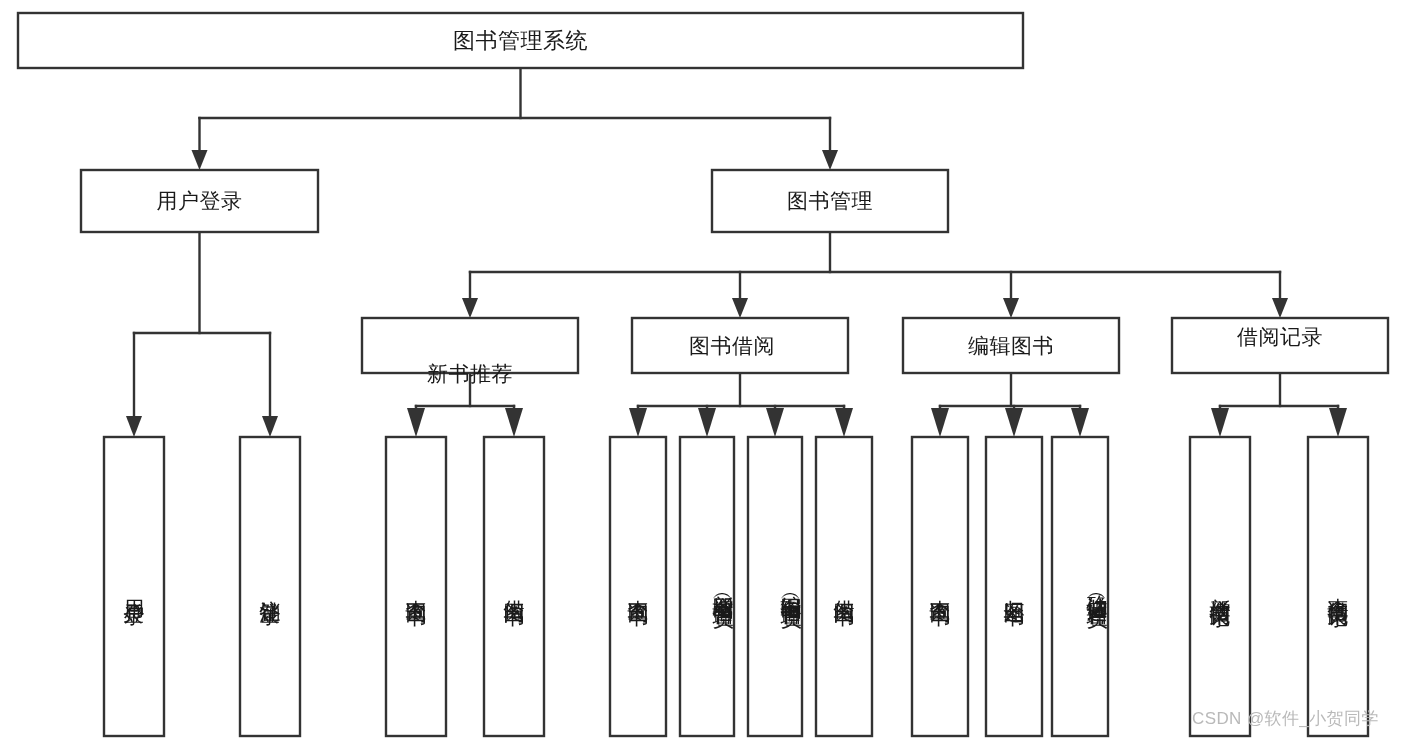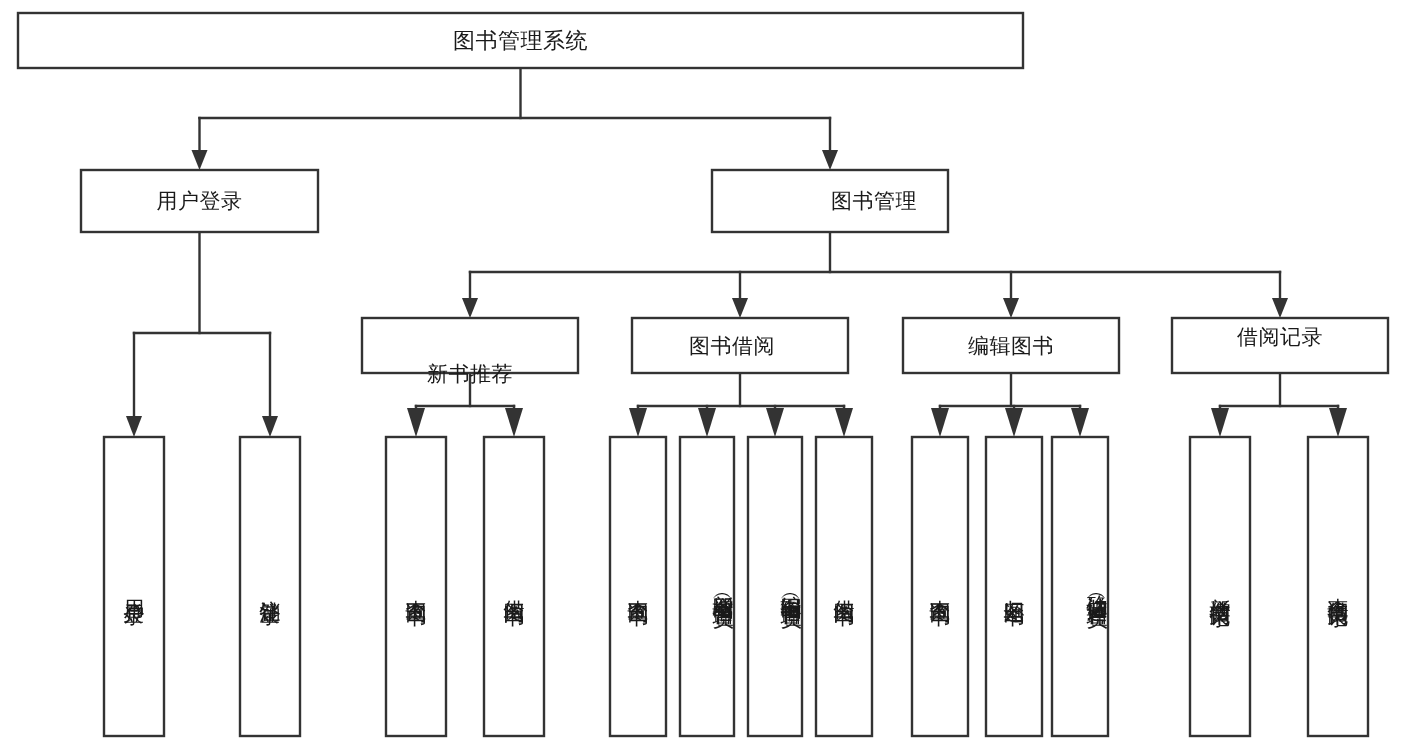--- a/index.html
+++ b/index.html
@@ -171,35 +171,36 @@
       <rect class="node-box" x="986" y="437" width="56" height="299"></rect>
       <rect class="node-box" x="1052" y="437" width="56" height="299"></rect>
       <rect class="node-box" x="1190" y="437" width="60" height="299"></rect>
       <rect class="node-box" x="1308" y="437" width="60" height="299"></rect>
     </g>
   </svg>
 
   <div class="node-label-h root-label" style="left:18px;  top:13px;  width:1005px; height:55px;">图书管理系统</div>
 
   <div class="node-label-h" style="left:81px;  top:170px; width:237px; height:62px;">用户登录</div>
-  <div class="node-label-h" style="left:712px; top:170px; width:236px; height:62px;padding-left:44px;">图书管理</div>
+  <div class="node-label-h" style="left:712px; top:170px; width:236px; height:62px;">图书管理</div>
 
   <div class="node-label-h" style="left:362px;  top:318px; width:216px; height:55px;margin-top:28px;">新书推荐</div>
   <div class="node-label-h" style="left:632px;  top:318px; width:200px; height:55px;">图书借阅</div>
   <div class="node-label-h" style="left:903px;  top:318px; width:216px; height:55px;">编辑图书</div>
   <div class="node-label-h" style="left:1172px; top:318px; width:216px; height:38px;">借阅记录</div>
 
   <div class="node-label-v" style="left:104px;  top:437px; width:60px; height:299px;">用户登录</div>
   <div class="node-label-v" style="left:240px;  top:437px; width:60px; height:299px;">注销登录</div>
   <div class="node-label-v" style="left:386px;  top:437px; width:60px; height:299px;">查询图书</div>
   <div class="node-label-v" style="left:484px;  top:437px; width:60px; height:299px;">借阅图书</div>
   <div class="node-label-v" style="left:610px;  top:437px; width:56px; height:299px;">查询图书</div>
   <div class="node-label-v" style="left:680px;  top:437px; width:54px; height:299px; align-items:flex-start;">新增图书（管理员）</div>
   <div class="node-label-v" style="left:748px;  top:437px; width:54px; height:299px; align-items:flex-start;">编辑图书（管理员）</div>
   <div class="node-label-v" style="left:816px;  top:437px; width:56px; height:299px;">借阅图书</div>
   <div class="node-label-v" style="left:912px;  top:437px; width:56px; height:299px;">查询图书</div>
   <div class="node-label-v" style="left:986px;  top:437px; width:56px; height:299px;">归还图书</div>
   <div class="node-label-v" style="left:1052px; top:437px; width:56px; height:299px; align-items:flex-start;">确认归还（管理员）</div>
   <div class="node-label-v" style="left:1190px; top:437px; width:60px; height:299px;">新增借阅记录</div>
   <div class="node-label-v" style="left:1308px; top:437px; width:60px; height:299px;">查询借阅记录</div>
 
+  <div class="watermark" style="left:1192px; top:707px;">CSDN @软件_小贺同学</div>
 
 </div>
 
 </body></html>

